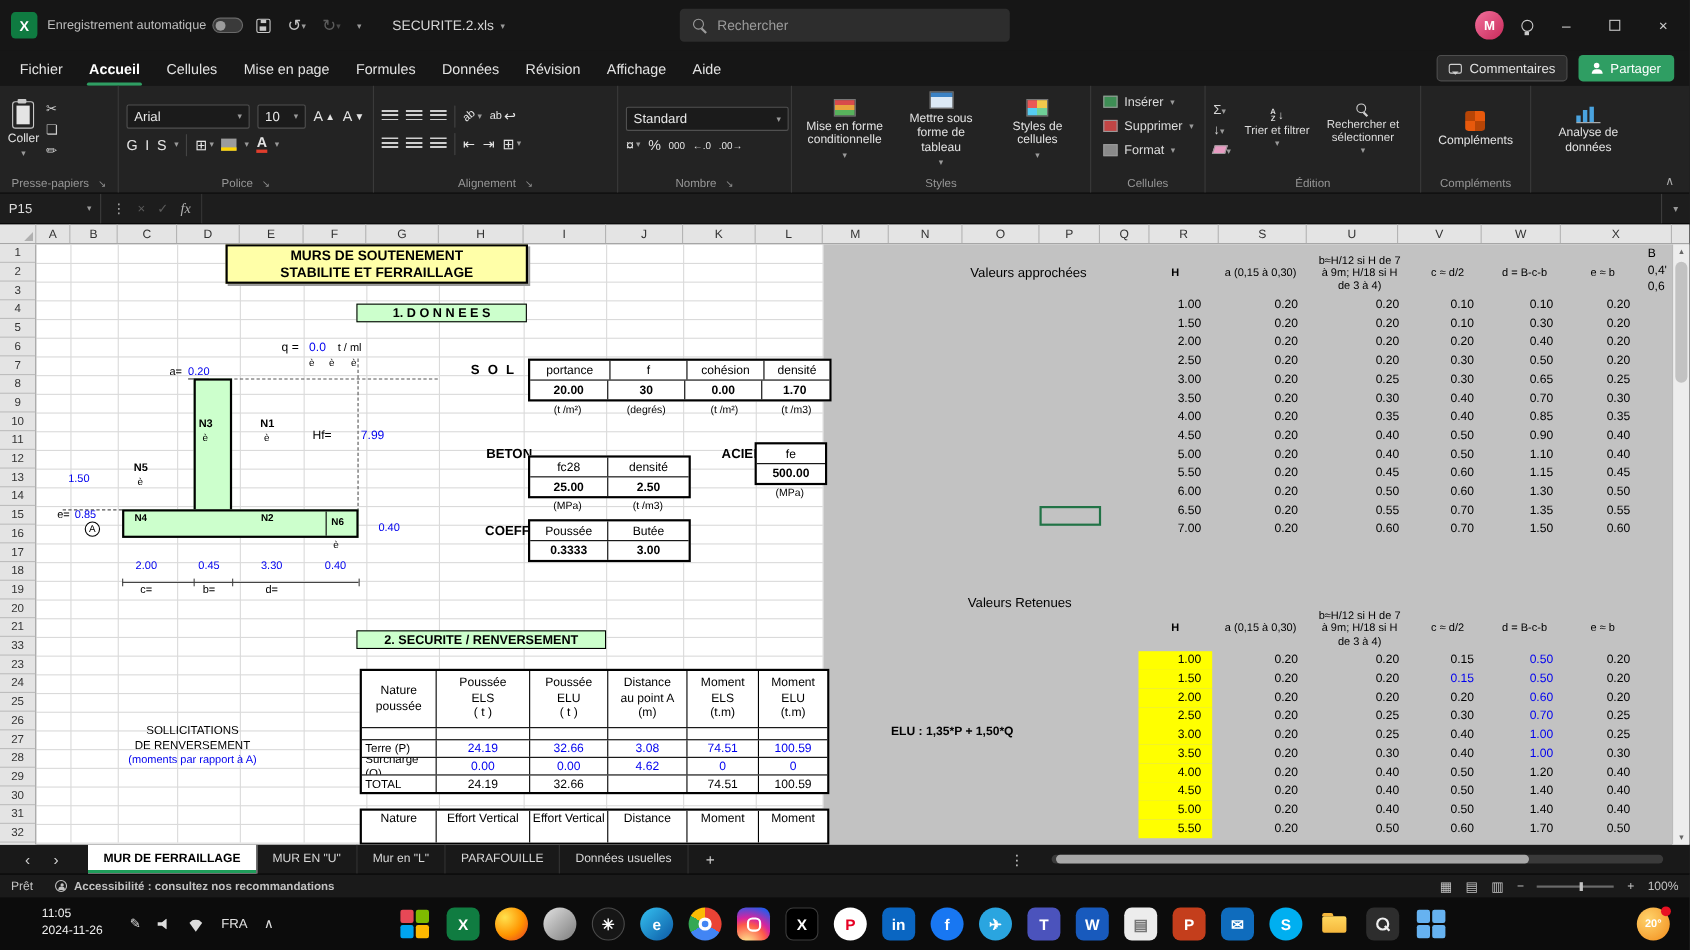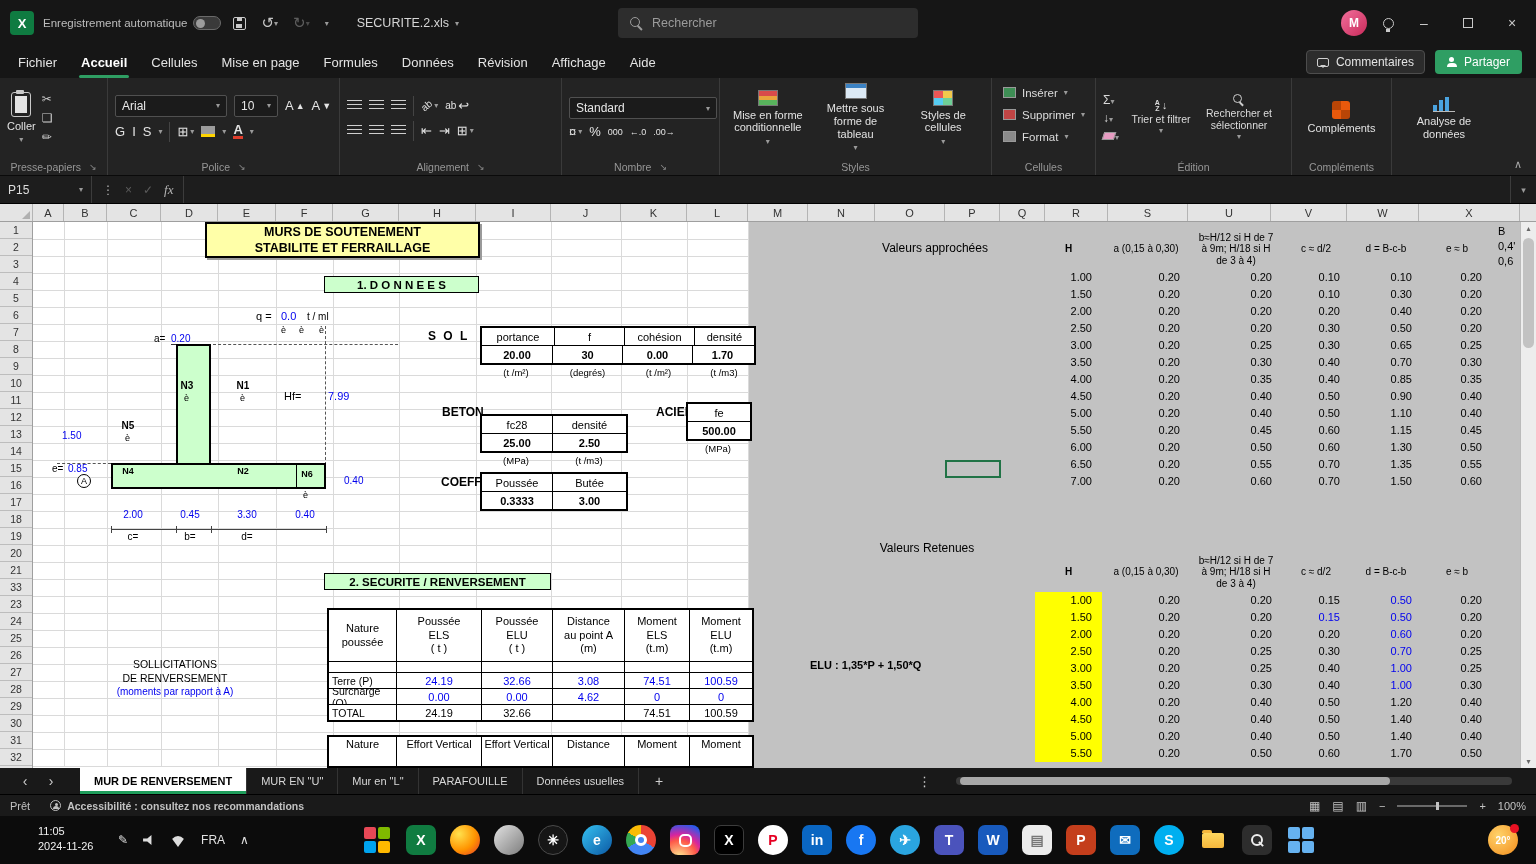--- a/index.html
+++ b/index.html
@@ -1025,21 +1025,21 @@
       <span class="vs-up">▴</span>
       <div class="vthumb"></div>
       <span class="vs-dn">▾</span>
     </div>
   </div>
 
   <div class="tabstrip">
     <span class="tnav">‹</span>
     <span class="tnav">›</span>
     <div id="stabs">
-        <div class="stab active">MUR DE RENVERSEMENT</div>
+        <div class="stab active">MUR DE FERRAILLAGE</div>
         <div class="stab">MUR EN "U"</div>
         <div class="stab">Mur en "L"</div>
         <div class="stab">PARAFOUILLE</div>
         <div class="stab">Données usuelles</div>
       </div>
     <span class="addtab">+</span>
     <span class="kebab">⋮</span>
     <div class="hscroll">
         <div class="hthumb"></div>
       </div>

